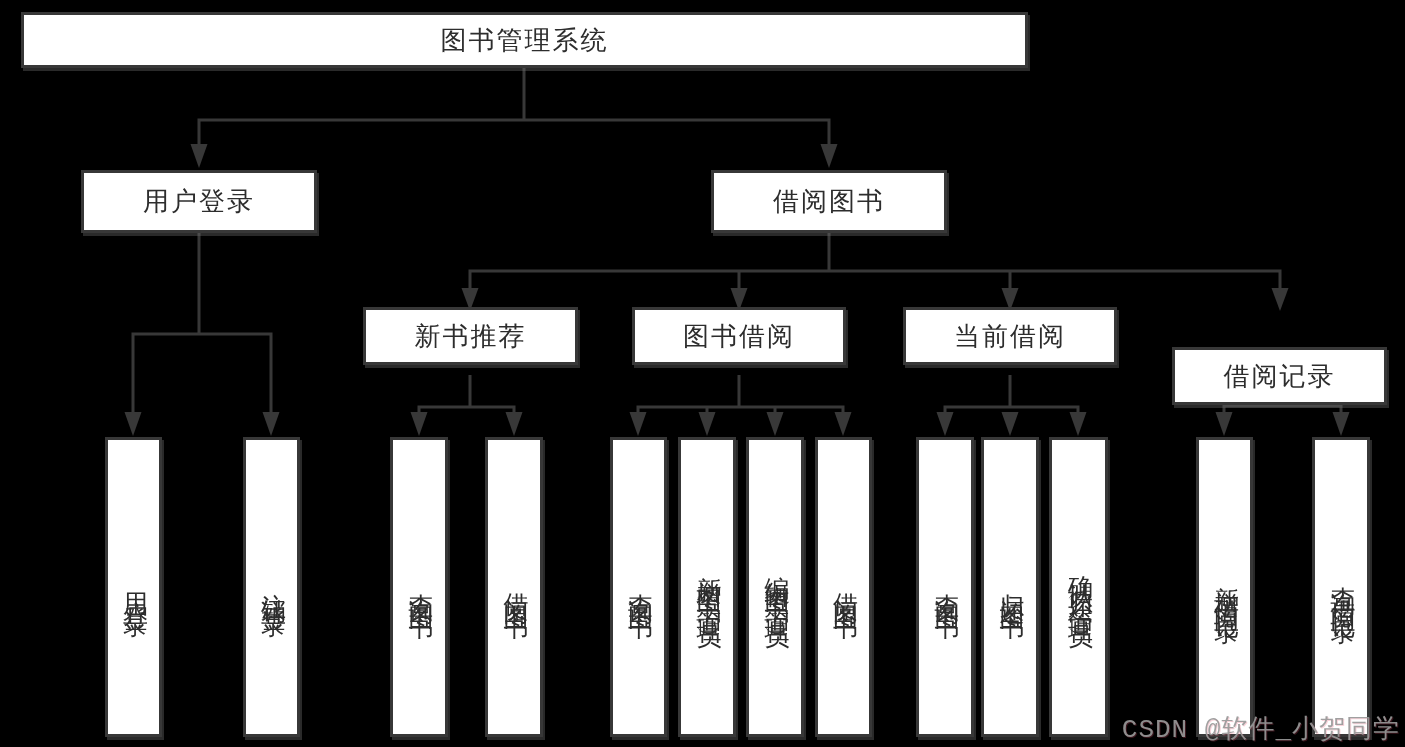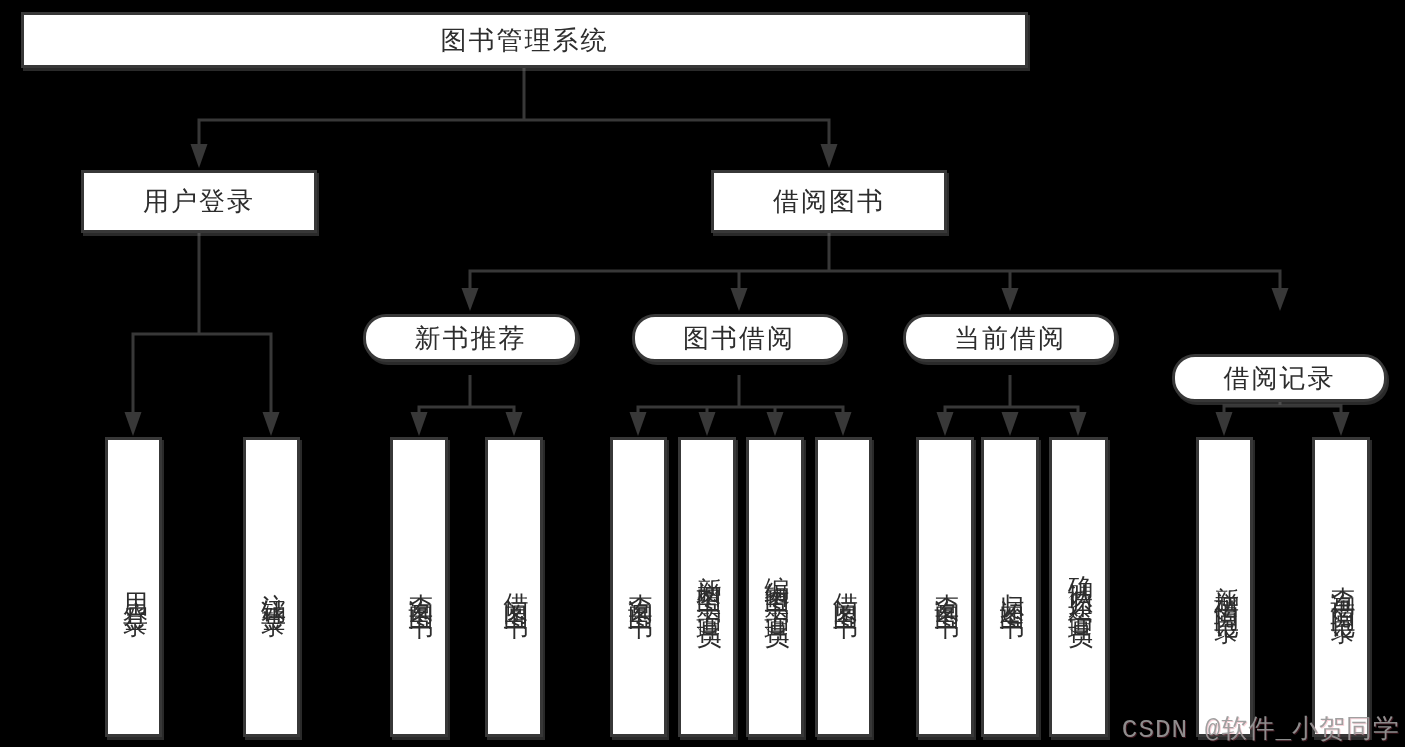--- a/index.html
+++ b/index.html
@@ -9,21 +9,21 @@
   }
   .wires { position:absolute; left:0; top:0; z-index:0; }
   .node {
     position:absolute; box-sizing:border-box; background:#ffffff;
     border:3px solid #383838; box-shadow:2px 3px 0 rgba(110,110,110,0.38);
     display:flex; align-items:center; justify-content:center;
     color:#2d2d2d; z-index:1;
   }
   .h-label { font-size:26px; letter-spacing:2px; white-space:nowrap; }
   .lv2 { top:170px; height:63px; }
-  .lv3 { top:314px; height:48px;border-radius:23px; }
+  .lv3 { top:307px; height:58px; }
   .leaf { top:437px; height:300px; }
   .v {
     writing-mode:vertical-rl; text-orientation:mixed;
     font-size:25px; line-height:1; letter-spacing:7px; white-space:nowrap;
   }
   .watermark {
     position:absolute; right:5px; bottom:1px; z-index:5;
     font-size:26px; letter-spacing:1px; color:rgba(152,152,152,0.92);
     text-shadow:1px 1px 0 rgba(233,83,113,0.25);
     white-space:nowrap;

